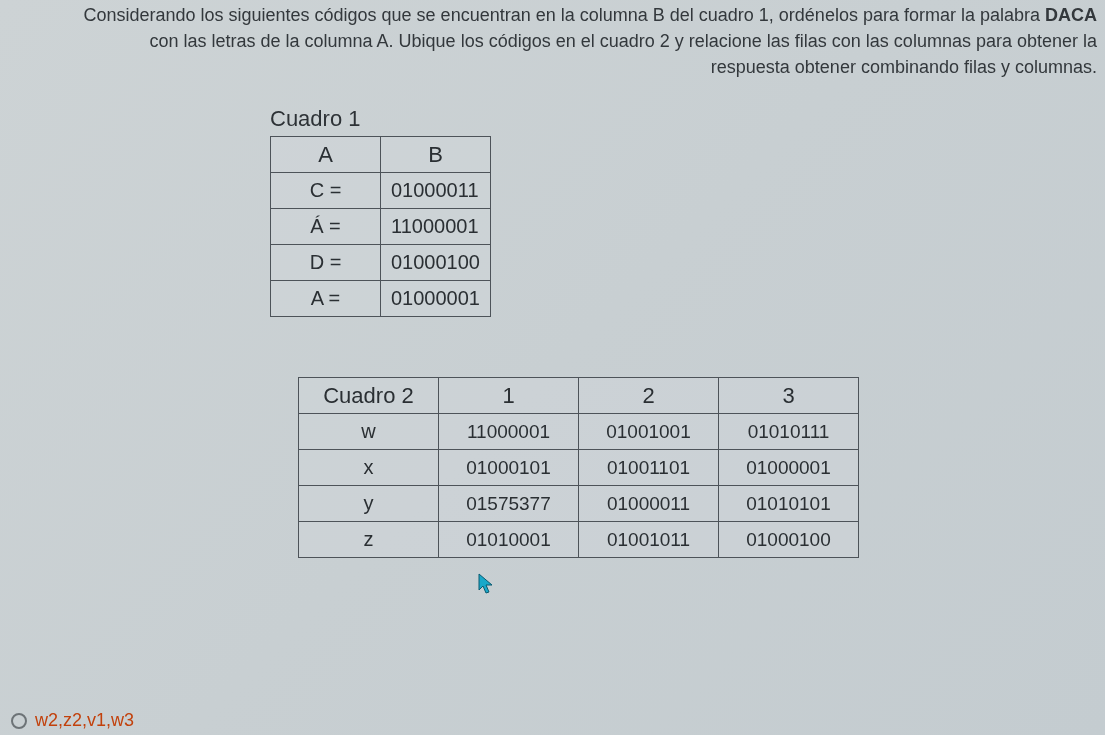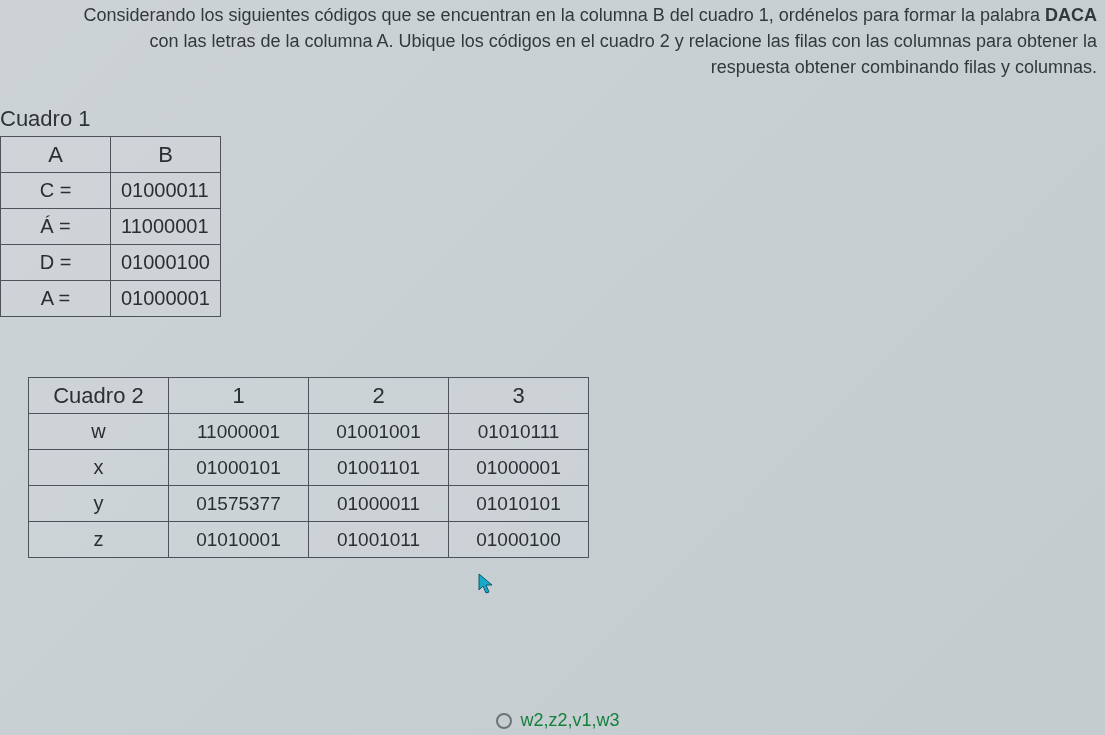--- a/index.html
+++ b/index.html
@@ -15,20 +15,21 @@
   }
   .instructions {
     padding: 2px 8px 16px 0;
     text-align: right;
     font-size: 18px;
     line-height: 1.45;
     color: #33383c;
   }
   .instructions .bold { font-weight: bold; }
   .content {
+    padding-left: 270px;
   }
   .table-title {
     font-size: 22px;
     color: #2d3236;
     margin-bottom: 4px;
     margin-top: 10px;
   }
   table {
     border-collapse: collapse;
     margin-bottom: 50px;
@@ -61,24 +62,24 @@
     top: 573px;
     pointer-events: none;
   }
   .bottom-option {
     position: absolute;
     bottom: 4px;
     left: 11px;
     right: 0;
     text-align: center;
     font-size: 18px;
-    color: #15803d;
+    color: #c2410c;
     display: flex;
     align-items: center;
-    justify-content: center;
+    justify-content: flex-start;
     gap: 8px;
   }
   .radio {
     width: 16px; height: 16px;
     border: 2px solid #6d7377;
     border-radius: 50%;
     display: inline-block;
   }
 </style>
 </head>

